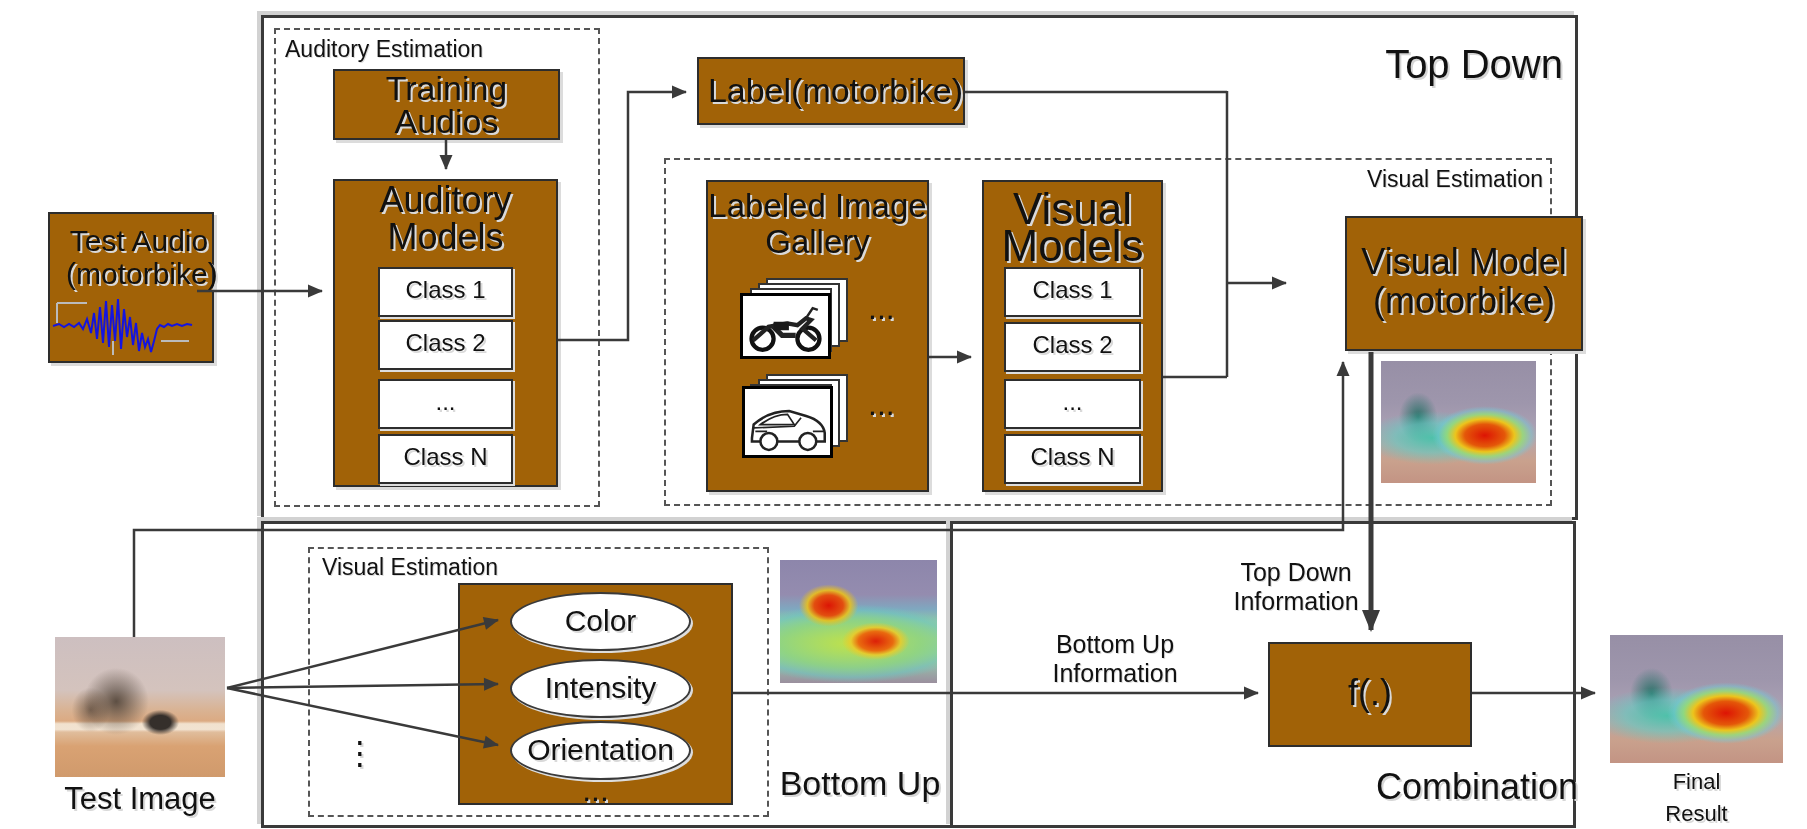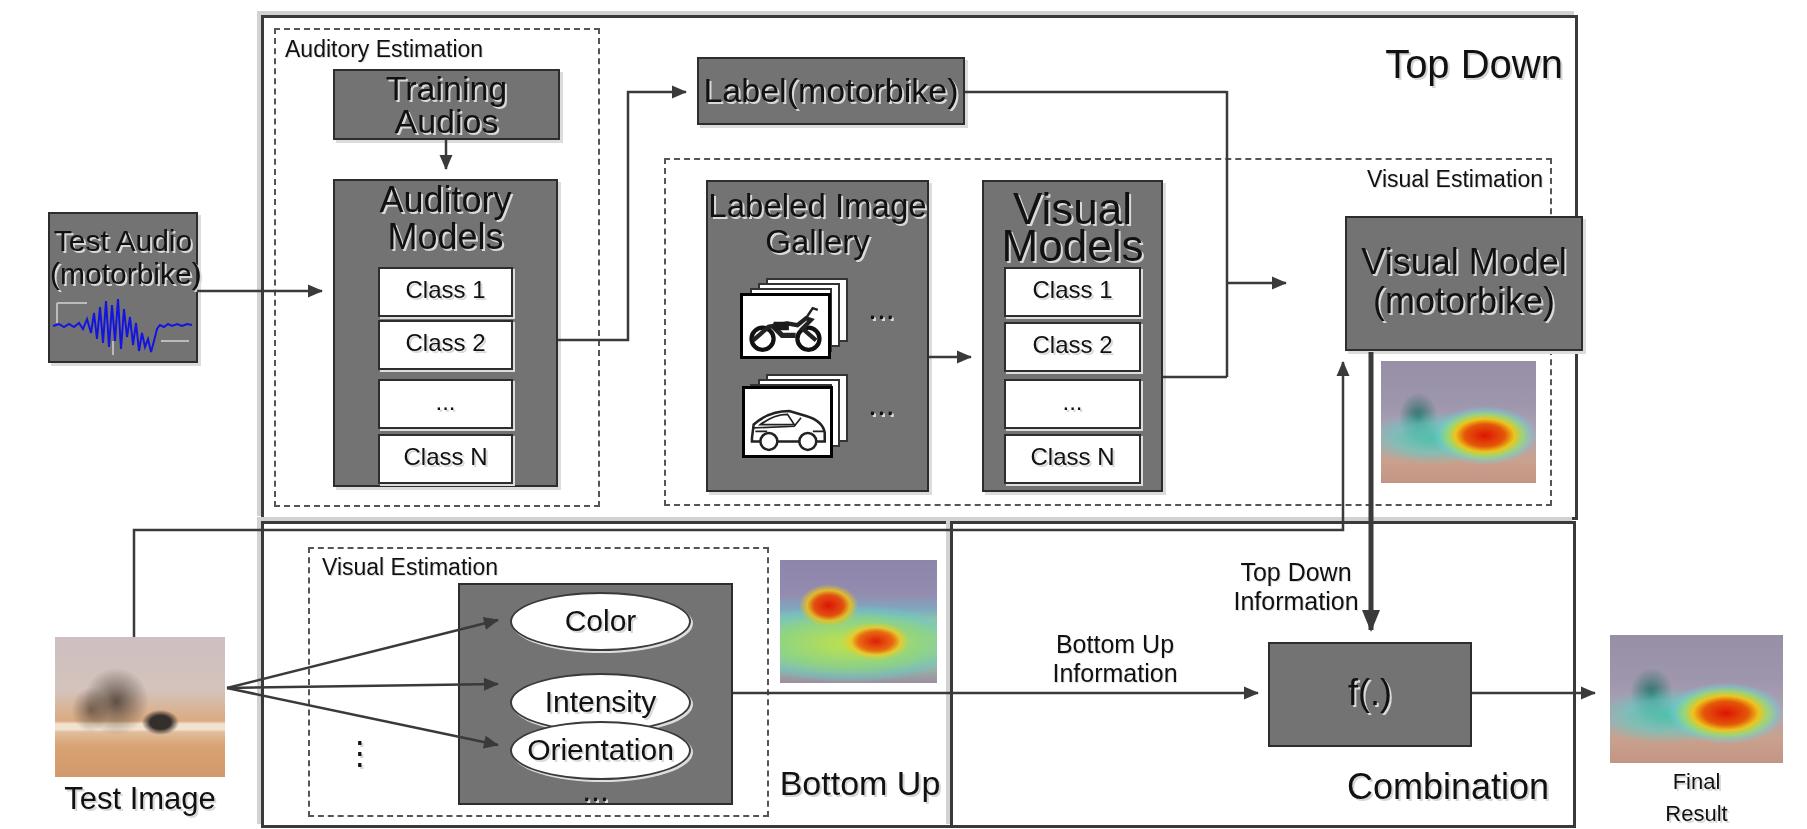--- a/index.html
+++ b/index.html
@@ -1,21 +1,21 @@
 <!DOCTYPE html>
 <html><head>
 <meta charset="utf-8">
 <style>
   html,body{margin:0;padding:0;background:#fff;}
   #canvas{position:relative;width:1807px;height:829px;background:#ffffff;overflow:hidden;
           font-family:"Liberation Sans",sans-serif;color:#111;}
   .abs{position:absolute;}
   .region{position:absolute;border:3px solid #3a3a3a;box-shadow:-4px -4px 0 #d2d2d2;background:transparent;}
   .dashed{position:absolute;border:2px dashed #555;background:transparent;}
-  .box{position:absolute;background:#737373;border:2px solid #2d2d2d;box-shadow:3px 3px 0 #dcdcdc;
+  .box{position:absolute;background:#a16207;border:2px solid #2d2d2d;box-shadow:3px 3px 0 #dcdcdc;
        text-align:center;}
   .shadowtxt{text-shadow:2px 2px 0 #d9d9d9;}
   .sectiontitle{position:absolute;font-size:23px;font-weight:400;text-shadow:1px 1px 0 #ddd;}
   .corner{position:absolute;text-shadow:2px 2px 0 #d6d6d6;}
   .classbox{position:absolute;background:#fff;border:2px solid #2d2d2d;box-shadow:2px 2px 0 #ddd;
             font-size:24px;line-height:42px;text-align:center;}
   .ellipse{position:absolute;width:177px;height:55px;border:2px solid #3a3a3a;border-radius:50%;
            background:#fff;box-shadow:2px 2px 0 #ddd;text-align:center;font-size:30px;line-height:53px;}
   .caption{position:absolute;text-align:center;text-shadow:2px 2px 0 #d9d9d9;}
   .infotxt{position:absolute;text-align:center;font-size:25px;line-height:29px;text-shadow:1px 1px 0 #ddd;}
@@ -55,27 +55,27 @@
   <div class="region" style="left:261px;top:15px;width:1311px;height:499px;"></div>
   <div class="region" style="left:261px;top:521px;width:686px;height:301px;"></div>
   <div class="region" style="left:950px;top:521px;width:620px;height:301px;"></div>
 
   <div class="dashed" style="left:274px;top:28px;width:322px;height:475px;"></div>
   <div class="dashed" style="left:664px;top:158px;width:884px;height:344px;"></div>
   <div class="dashed" style="left:308px;top:547px;width:457px;height:266px;"></div>
 
   <div class="corner" style="left:1330px;top:42px;width:233px;text-align:right;font-size:40px;">Top Down</div>
   <div class="corner" style="left:775px;top:764px;width:170px;text-align:center;font-size:34px;">Bottom Up</div>
-  <div class="corner" style="left:1347px;top:766px;width:200px;text-align:right;font-size:36px;">Combination</div>
+  <div class="corner" style="left:1376px;top:766px;width:200px;text-align:right;font-size:36px;">Combination</div>
 
   <div class="sectiontitle" style="left:285px;top:36px;">Auditory Estimation</div>
   <div class="sectiontitle" style="left:1343px;top:166px;width:200px;text-align:right;">Visual Estimation</div>
   <div class="sectiontitle" style="left:322px;top:554px;">Visual Estimation</div>
 
-  <div class="box" style="left:48px;top:212px;width:146px;height:147px;">
+  <div class="box" style="left:48px;top:212px;width:146px;height:147px;padding-left:16px;">
     <div class="shadowtxt" style="padding-top:10px;font-size:30px;line-height:33px;">
       <div>Test Audio</div>
       <div>(motorbike)</div>
     </div>
     <svg style="position:absolute;left:1px;bottom:2px;" width="142" height="70" viewBox="0 0 142 70">
       <path d="M6,14 H36 M6,14 V34 M110,52 H138 M62,66 V52" stroke="#bbbbbb" stroke-width="2" fill="none"></path>
       <polyline fill="none" stroke="#1414e0" stroke-width="2" points="2,37 8,35 13,38 18,35 23,38 28,34 32,40 36,30 40,44 43,24 46,50 49,18 52,54 55,12 58,58 61,16 64,52 67,10 70,60 73,20 76,48 79,28 82,56 85,34 88,62 91,44 94,58 97,50 100,63 103,52 106,40 109,36 113,38 117,35 121,37 126,35 131,37 136,35 141,36"></polyline>
     </svg>
   </div>
 
@@ -91,21 +91,21 @@
       <div>Auditory</div>
       <div>Models</div>
     </div>
     <div class="classbox shadowtxt" style="left:43px;top:86px;width:131px;height:46px;">Class 1</div>
     <div class="classbox shadowtxt" style="left:43px;top:139px;width:131px;height:46px;">Class 2</div>
     <div class="classbox shadowtxt" style="left:43px;top:198px;width:131px;height:46px;">...</div>
     <div class="classbox shadowtxt" style="left:43px;top:253px;width:131px;height:46px;">Class N</div>
   </div>
 
   <div class="box" style="left:697px;top:57px;width:264px;height:64px;">
-    <div class="shadowtxt" style="font-size:34px;line-height:62px;">Label(motorbike)</div>
+    <div class="shadowtxt" style="font-size:34px;line-height:62px;text-align:right;">Label(motorbike)</div>
   </div>
 
   <div class="box" style="left:706px;top:180px;width:219px;height:308px;">
     <div class="shadowtxt" style="padding-top:6px;font-size:33px;line-height:36px;">
       <div>Labeled Image</div>
       <div>Gallery</div>
     </div>
 
     <div class="abs" style="left:32px;top:96px;width:110px;height:82px;">
       <div class="pg" style="left:26px;top:0;width:78px;height:60px;"></div>
@@ -162,21 +162,21 @@
 
   <div class="hm hm-scene" style="left:1381px;top:361px;width:155px;height:122px;"></div>
   <div class="hm hm-bu" style="left:780px;top:560px;width:157px;height:123px;"></div>
   <div class="hm hm-scene" style="left:1610px;top:635px;width:173px;height:128px;"></div>
   <div class="hm photo" style="left:55px;top:637px;width:170px;height:140px;"></div>
 
   <div class="caption" style="left:40px;top:781px;width:200px;font-size:31px;">Test Image</div>
 
   <div class="box" style="left:458px;top:583px;width:271px;height:218px;box-shadow:none;">
     <div class="ellipse shadowtxt" style="left:50px;top:7px;">Color</div>
-    <div class="ellipse shadowtxt" style="left:50px;top:88px;">Intensity</div>
+    <div class="ellipse shadowtxt" style="left:50px;top:74px;">Intensity</div>
     <div class="ellipse shadowtxt" style="left:50px;top:136px;">Orientation</div>
     <div class="shadowtxt" style="position:absolute;bottom:0px;left:0;width:100%;text-align:center;font-size:32px;line-height:26px;">...</div>
   </div>
   <div class="shadowtxt" style="position:absolute;left:344px;top:734px;font-size:32px;font-family:'DejaVu Sans',sans-serif;">⋮</div>
 
   <div class="box" style="left:1268px;top:642px;width:200px;height:101px;box-shadow:none;">
     <div class="shadowtxt" style="font-size:36px;line-height:98px;">f(.)</div>
   </div>
 
   <div class="infotxt" style="left:1228px;top:558px;width:136px;">

